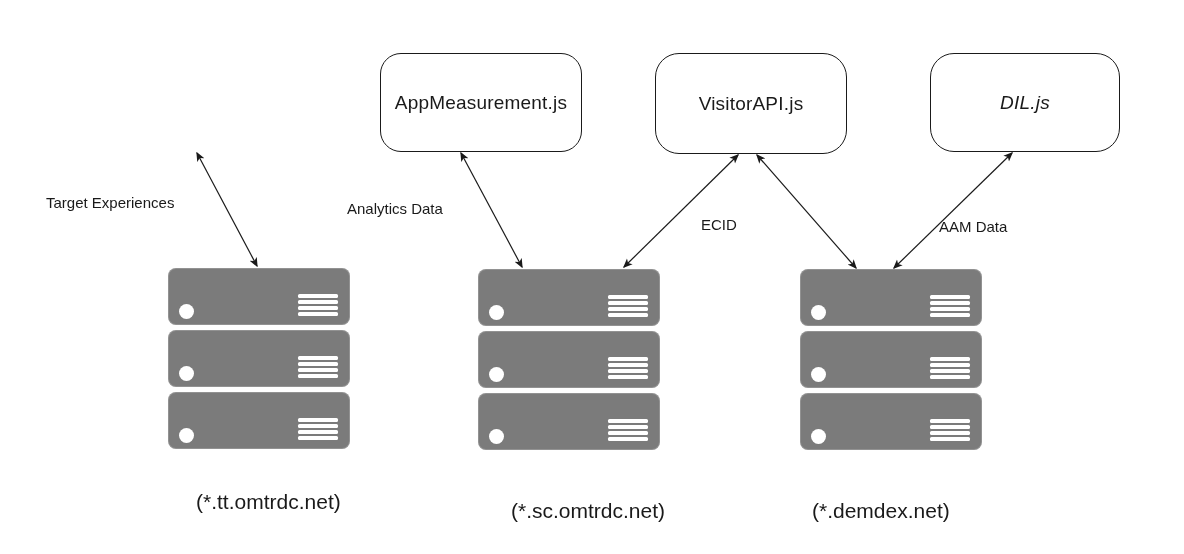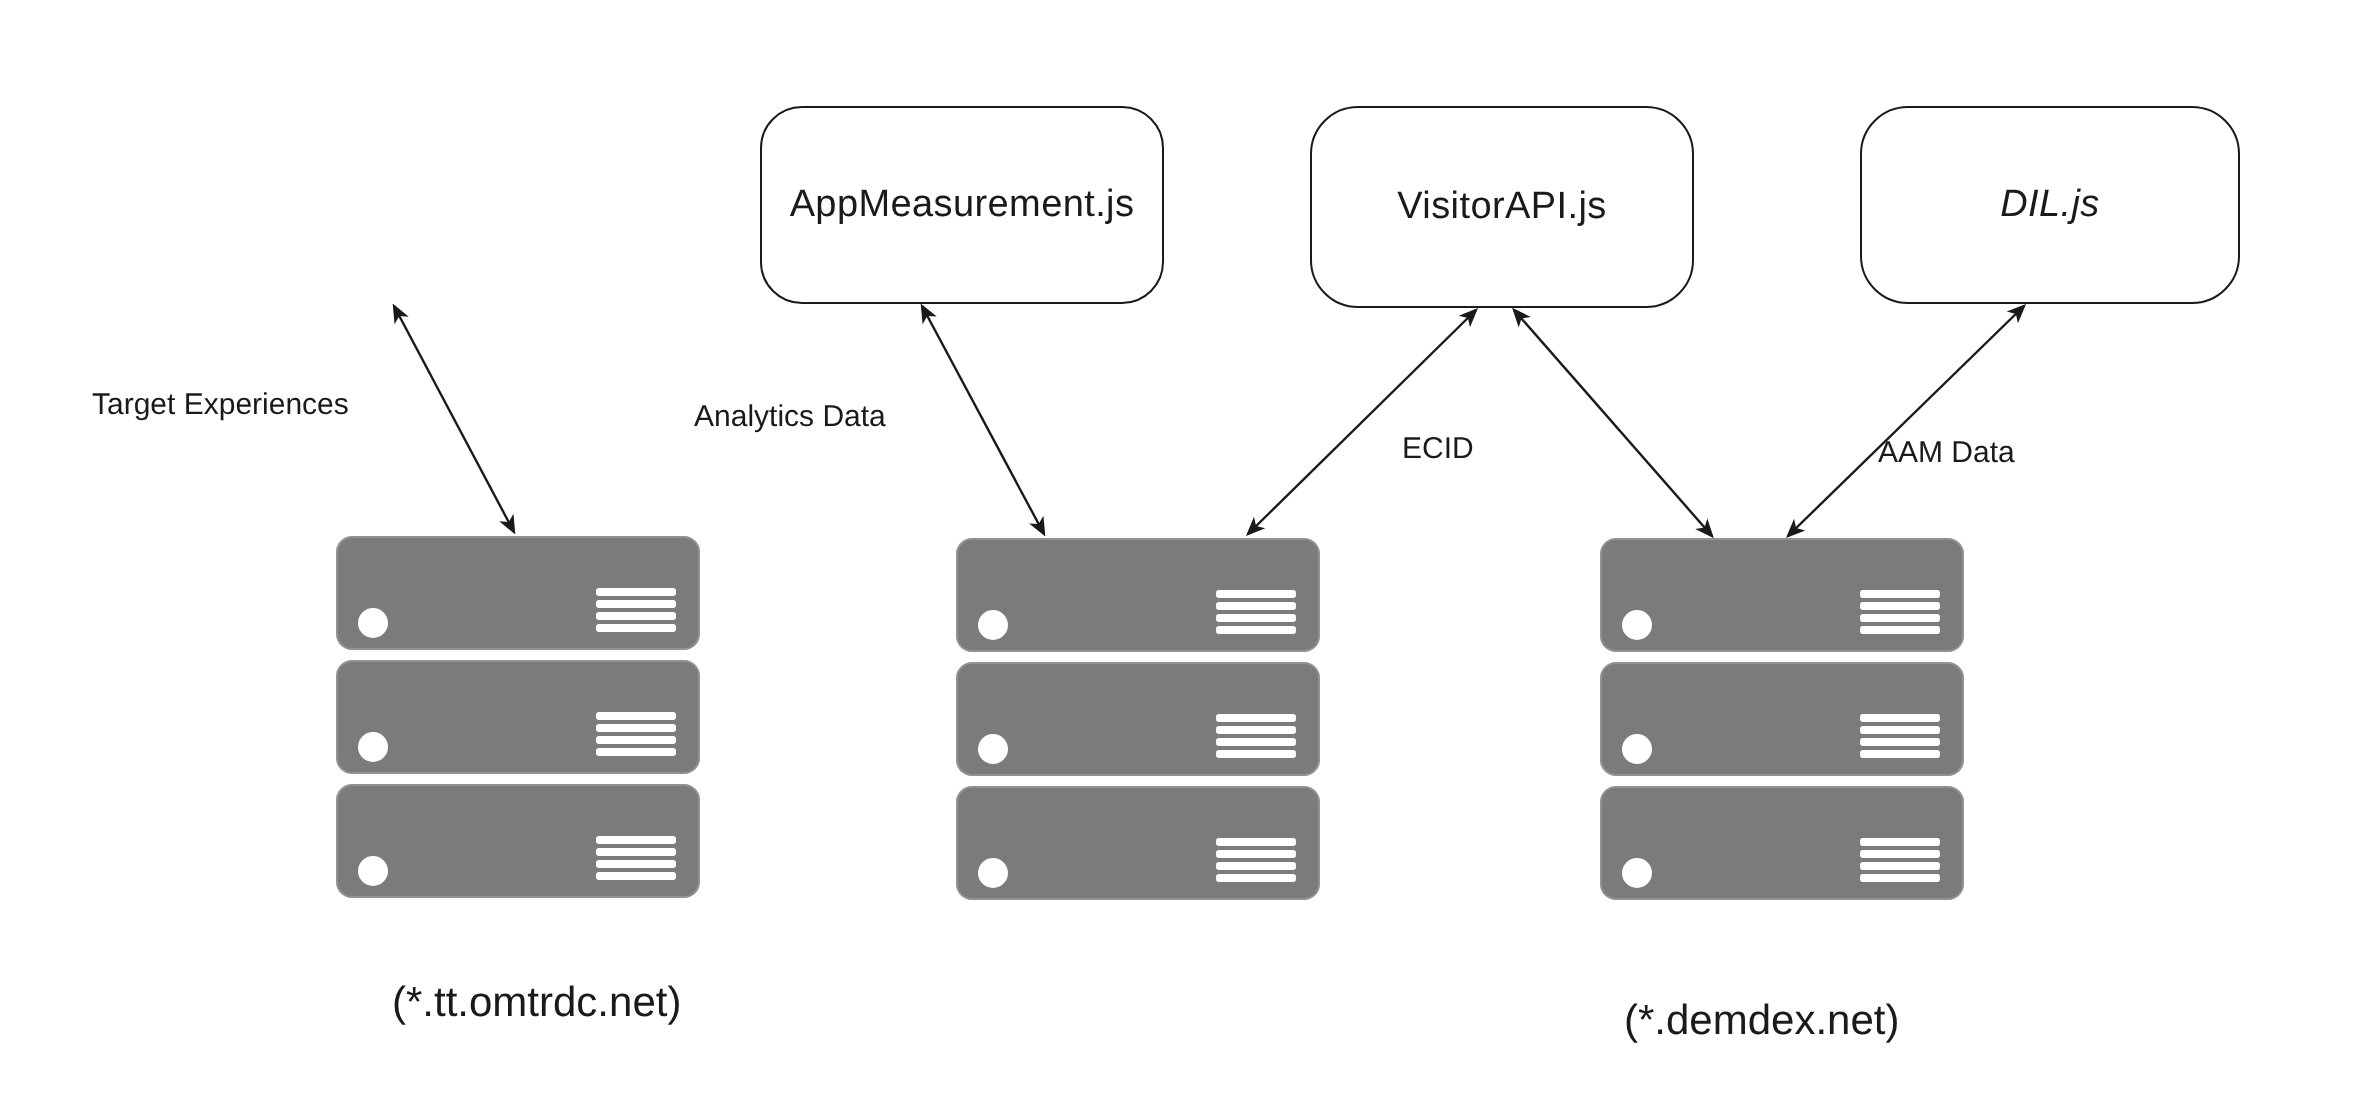--- a/index.html
+++ b/index.html
@@ -166,20 +166,21 @@
     <div class="server-unit">
       <div class="server-led"></div>
       <div class="server-vents">
         <div class="vent"></div>
           <div class="vent"></div>
           <div class="vent"></div>
           <div class="vent"></div>
       </div>
     </div>
   </div>
+  <span class="stack-label" id="label-sc">(*.sc.omtrdc.net)</span>
 
   <div class="stack" id="stack-demdex">
     <div class="server-unit">
       <div class="server-led"></div>
       <div class="server-vents">
         <div class="vent"></div>
           <div class="vent"></div>
           <div class="vent"></div>
           <div class="vent"></div>
       </div>

